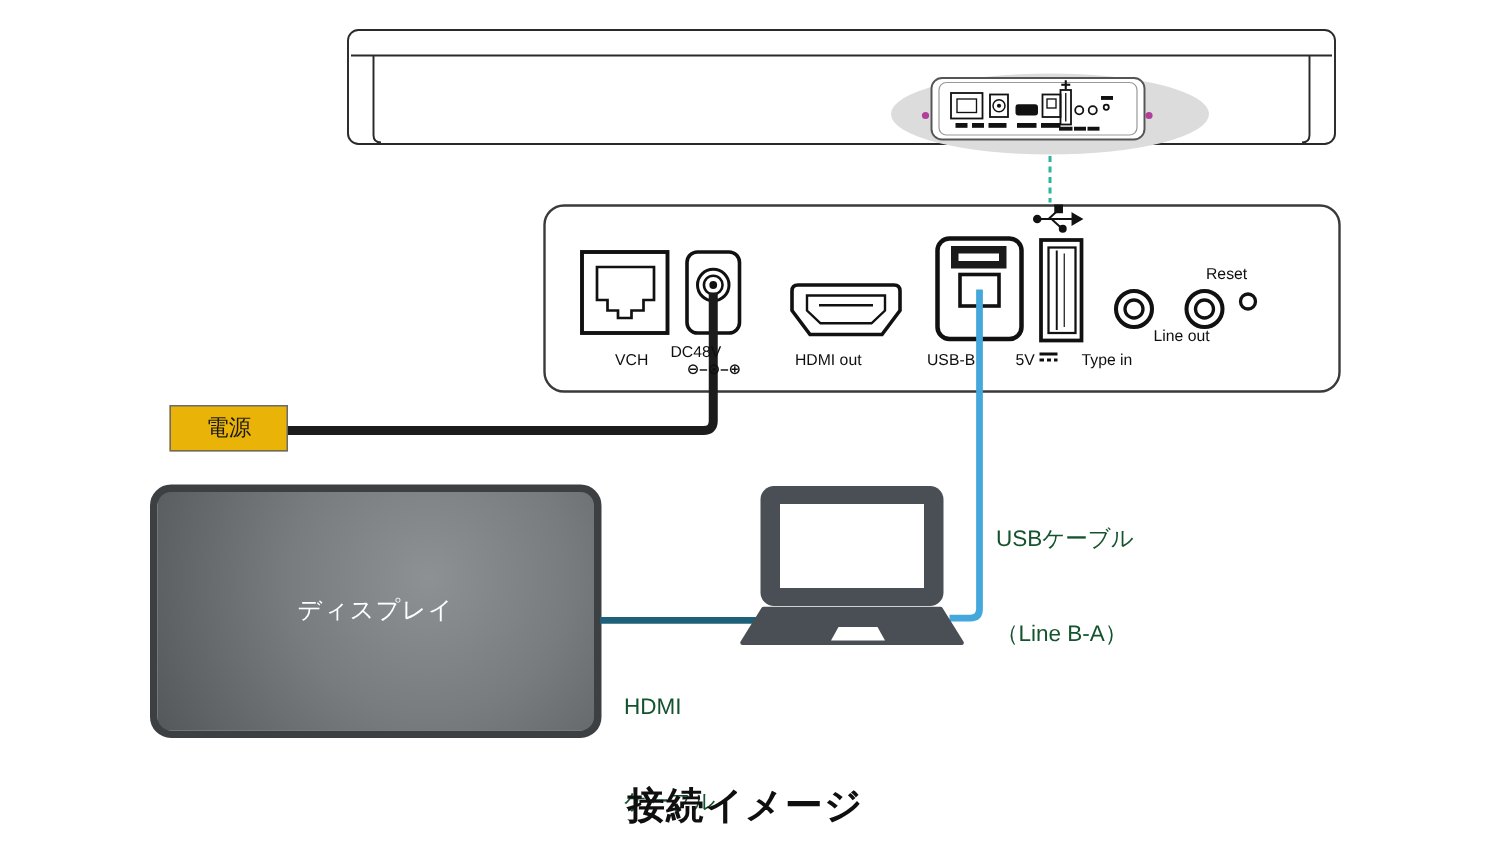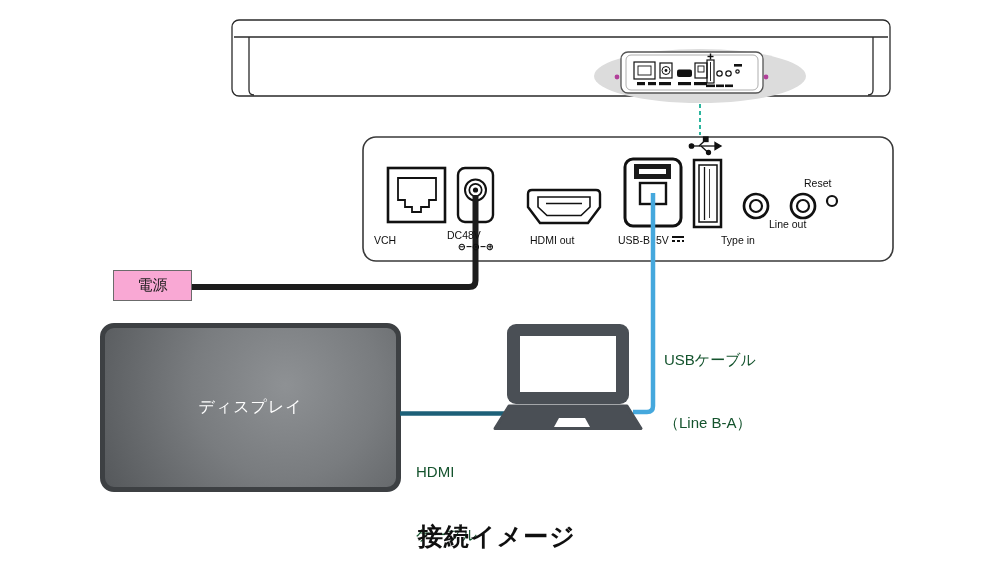--- a/index.html
+++ b/index.html
@@ -14,21 +14,21 @@
     text-align:left;color:#0f0f0f;letter-spacing:0;
   }
   .polarity{position:absolute;font-size:10px;line-height:11px;text-align:center;color:#0f0f0f;font-weight:bold;}
   .dc-sym{display:inline-block;vertical-align:1px;width:12px;height:7px;margin-left:3px;position:relative;}
   .dc-sym::before{content:"";position:absolute;left:0;top:0;width:12px;height:2px;background:#0f0f0f;}
   .dc-sym::after{content:"";position:absolute;left:0;top:4px;width:12px;height:2px;
     background:repeating-linear-gradient(90deg,#0f0f0f 0 3px,transparent 3px 5px);}
   
   .power-box{
     position:absolute;left:113px;top:270px;width:79px;height:31px;box-sizing:border-box;
-    border:1.2px solid #6b6b6b;background:#f9a8d4;display:flex;align-items:center;justify-content:center;
+    border:1.2px solid #6b6b6b;background:#eab308;display:flex;align-items:center;justify-content:center;
     font-size:15px;color:#1a1a1a;
   }
   
   .display{
     position:absolute;left:100px;top:323px;width:301px;height:169px;box-sizing:border-box;
     border:5px solid #3d4043;border-radius:14px;
     background:radial-gradient(circle at 62% 36%, #8e9194 0%, #797c7f 45%, #55585b 100%);
     display:flex;align-items:center;justify-content:center;
   }
   .display-text{color:#fff;font-size:16px;letter-spacing:1px;}
@@ -159,26 +159,26 @@
     <path d="M653,193 V406 Q653,412 647,412 H633" fill="none" stroke="#45a8dd" stroke-width="4.5"></path>
 
     <g>
       <rect x="507" y="324" width="122" height="80" rx="9" fill="#4a4f55"></rect>
       <rect x="520" y="336" width="96" height="56" fill="#ffffff"></rect>
       <path d="M509,406 H627 L641,428.5 H495 Z" fill="#4a4f55" stroke="#4a4f55" stroke-width="3" stroke-linejoin="round"></path>
       <path d="M559,418 H585 L590,427 H554 Z" fill="#ffffff"></path>
     </g>
   </svg>
 
-  <div class="port-lbl" style="left:374px;top:234px;width:58px;">VCH</div>
+  <div class="port-lbl" style="left:410px;top:234px;width:58px;">VCH</div>
   <div class="port-lbl" style="left:447px;top:229px;width:58px;">DC48V</div>
   <div class="polarity" style="left:447px;top:241px;width:58px;">⊖–⊙–⊕</div>
   <div class="port-lbl" style="left:530px;top:234px;width:80px;">HDMI out</div>
   <div class="port-lbl" style="left:618px;top:234px;width:76px;">USB-B</div>
-  <div class="port-lbl" style="left:656px;top:234px;width:56px;">
+  <div class="port-lbl" style="left:677px;top:234px;width:56px;">
     <span>5V</span><span class="dc-sym"></span>
   </div>
   <div class="port-lbl" style="left:721px;top:234px;width:58px;">Type in</div>
   <div class="port-lbl" style="left:769px;top:218px;width:60px;">Line out</div>
   <div class="port-lbl" style="left:804px;top:177px;width:56px;">Reset</div>
 
   <div class="power-box">
     <span>電源</span>
   </div>
 

